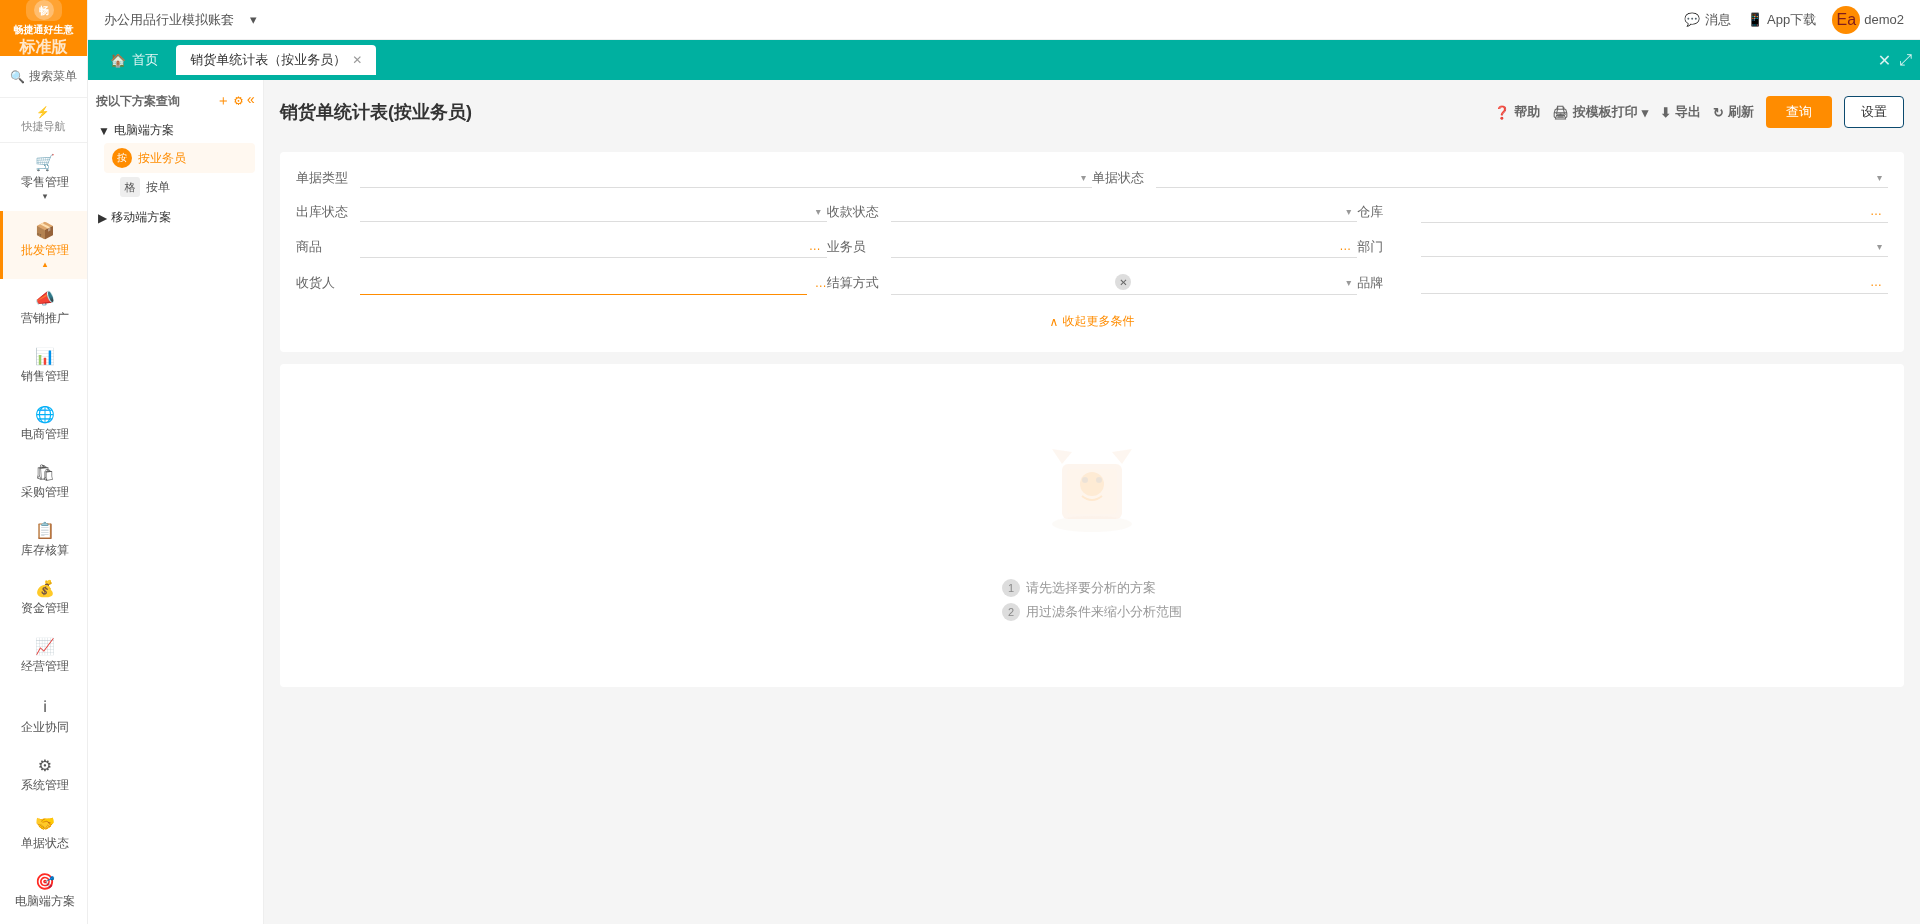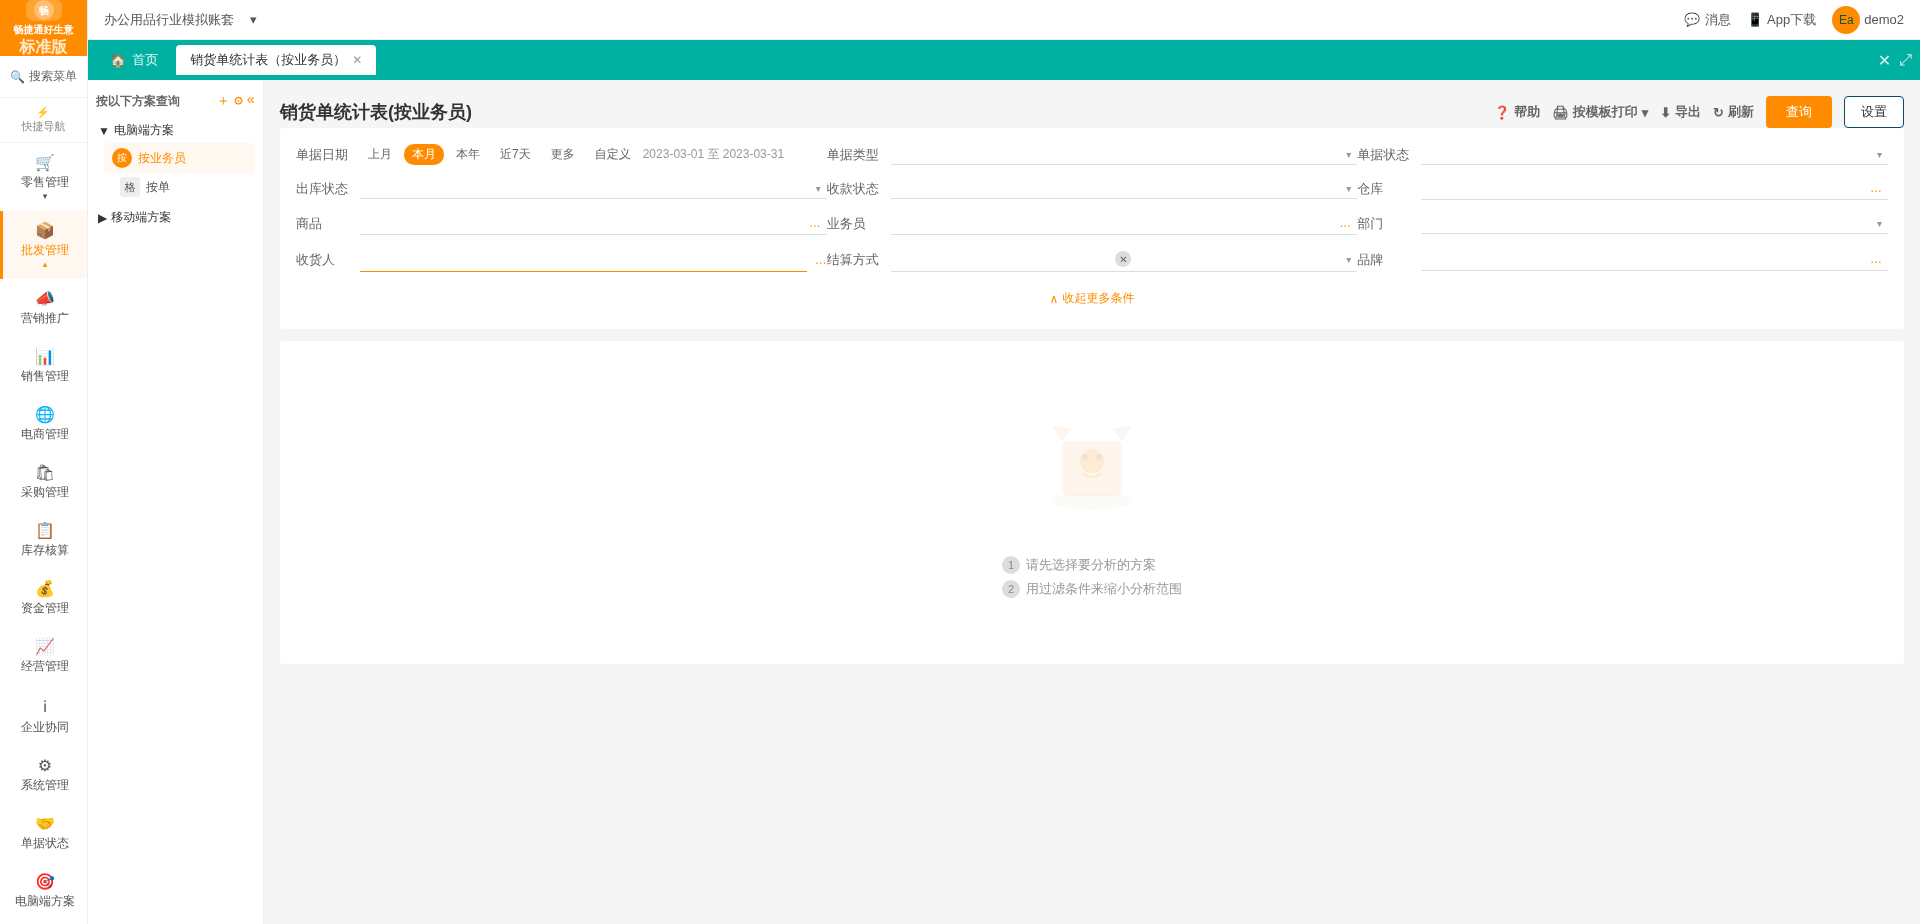--- a/index.html
+++ b/index.html
@@ -20,21 +20,21 @@
 
     
     .main { flex: 1; display: flex; flex-direction: column; overflow: hidden; }
 
     
     .topbar { height: 40px; background: #fff; border-bottom: 1px solid #eee; display: flex; align-items: center; padding: 0 16px; justify-content: space-between; flex-shrink: 0; }
     .topbar-left { display: flex; align-items: center; gap: 8px; color: #555; font-size: 13px; }
     .topbar-dropdown { display: flex; align-items: center; gap: 16px; cursor: pointer; }
     .topbar-right { display: flex; align-items: center; gap: 16px; color: #555; font-size: 13px; }
     .topbar-right-item { display: flex; align-items: center; gap: 4px; cursor: pointer; }
-    .avatar { width: 28px; height: 28px; border-radius: 50%; background: #ff8c00; color: #14532d; display: flex; align-items: center; justify-content: center; font-size: 12px; }
+    .avatar { width: 28px; height: 28px; border-radius: 50%; background: #ff8c00; color: #7f1d1d; display: flex; align-items: center; justify-content: center; font-size: 16px; }
 
     
     .tabbar { height: 40px; background: #00b0a0; display: flex; align-items: center; padding: 0 8px; gap: 4px; flex-shrink: 0; }
     .tab { display: flex; align-items: center; gap: 6px; padding: 6px 14px; border-radius: 4px 4px 0 0; cursor: pointer; font-size: 13px; color: rgba(255,255,255,0.85); }
     .tab.active { background: #fff; color: #333; }
     .tab-close { font-size: 12px; color: #999; cursor: pointer; }
     .tab-home { color: rgba(255,255,255,0.9); }
     .tabbar-actions { margin-left: auto; display: flex; align-items: center; gap: 8px; }
     .tabbar-icon-btn { color: rgba(255,255,255,0.85); cursor: pointer; font-size: 16px; }
 
@@ -50,21 +50,21 @@
     .scheme-group { margin-top: 4px; }
     .scheme-group-header { display: flex; align-items: center; gap: 4px; font-size: 12px; color: #333; cursor: pointer; padding: 4px 2px; }
     .scheme-item { display: flex; align-items: center; gap: 6px; padding: 5px 8px; border-radius: 4px; cursor: pointer; font-size: 12px; color: #333; margin-left: 8px; }
     .scheme-item.active { background: #fff8f0; color: #ff8c00; }
     .scheme-item .scheme-icon { width: 20px; height: 20px; border-radius: 50%; background: #ff8c00; color: #fff; display: flex; align-items: center; justify-content: center; font-size: 10px; flex-shrink: 0; }
     .scheme-sub-item { display: flex; align-items: center; gap: 6px; padding: 4px 8px; cursor: pointer; font-size: 12px; color: #555; margin-left: 16px; }
     .mobile-scheme { display: flex; align-items: center; gap: 4px; font-size: 12px; color: #333; cursor: pointer; padding: 4px 2px; margin-top: 4px; }
 
     
     .right-panel { flex: 1; padding: 16px; overflow-y: auto; }
-    .page-title { font-size: 18px; font-weight: bold; color: #333; margin-bottom: 0; display: flex; align-items: center; justify-content: space-between; }
+    .page-title { font-size: 18px; font-weight: bold; color: #333; margin-bottom: 24px; display: flex; align-items: center; justify-content: space-between; }
     .page-title-actions { display: flex; align-items: center; gap: 12px; font-size: 13px; color: #666; }
     .page-title-action { display: flex; align-items: center; gap: 4px; cursor: pointer; }
     .btn-primary { background: #ff8c00; color: #fff; border: none; padding: 7px 20px; border-radius: 4px; cursor: pointer; font-size: 13px; }
     .btn-secondary { background: #fff; color: #333; border: 1px solid #0c4a6e; padding: 6px 16px; border-radius: 4px; cursor: pointer; font-size: 13px; }
 
     
     .filter-form { background: #fff; border-radius: 4px; padding: 16px; margin-bottom: 12px; }
     .filter-row { display: flex; align-items: center; gap: 0; margin-bottom: 12px; }
     .filter-row:last-child { margin-bottom: 0; }
     .filter-item { flex: 1; display: flex; align-items: center; gap: 8px; }
@@ -271,32 +271,20 @@
           </div>
           <button class="btn-primary">查询</button>
           <button class="btn-secondary">设置</button>
         </div>
       </div>
 
       <div class="filter-form">
 
         <div class="filter-row">
           <div class="filter-item">
-            <span class="filter-label">单据日期</span>
-            <div class="filter-date-area">
-              <button class="date-quick-btn">上月</button>
-              <button class="date-quick-btn active">本月</button>
-              <button class="date-quick-btn">本年</button>
-              <button class="date-quick-btn">近7天</button>
-              <button class="date-quick-btn">更多</button>
-              <button class="date-quick-btn">自定义</button>
-              <span class="date-range">2023-03-01 至 2023-03-31</span>
-            </div>
-          </div>
-          <div class="filter-item">
             <span class="filter-label">单据类型</span>
             <div class="filter-select">
               <span></span>
               <span class="chevron">▾</span>
             </div>
           </div>
           <div class="filter-item">
             <span class="filter-label">单据状态</span>
             <div class="filter-select">
               <span></span>

